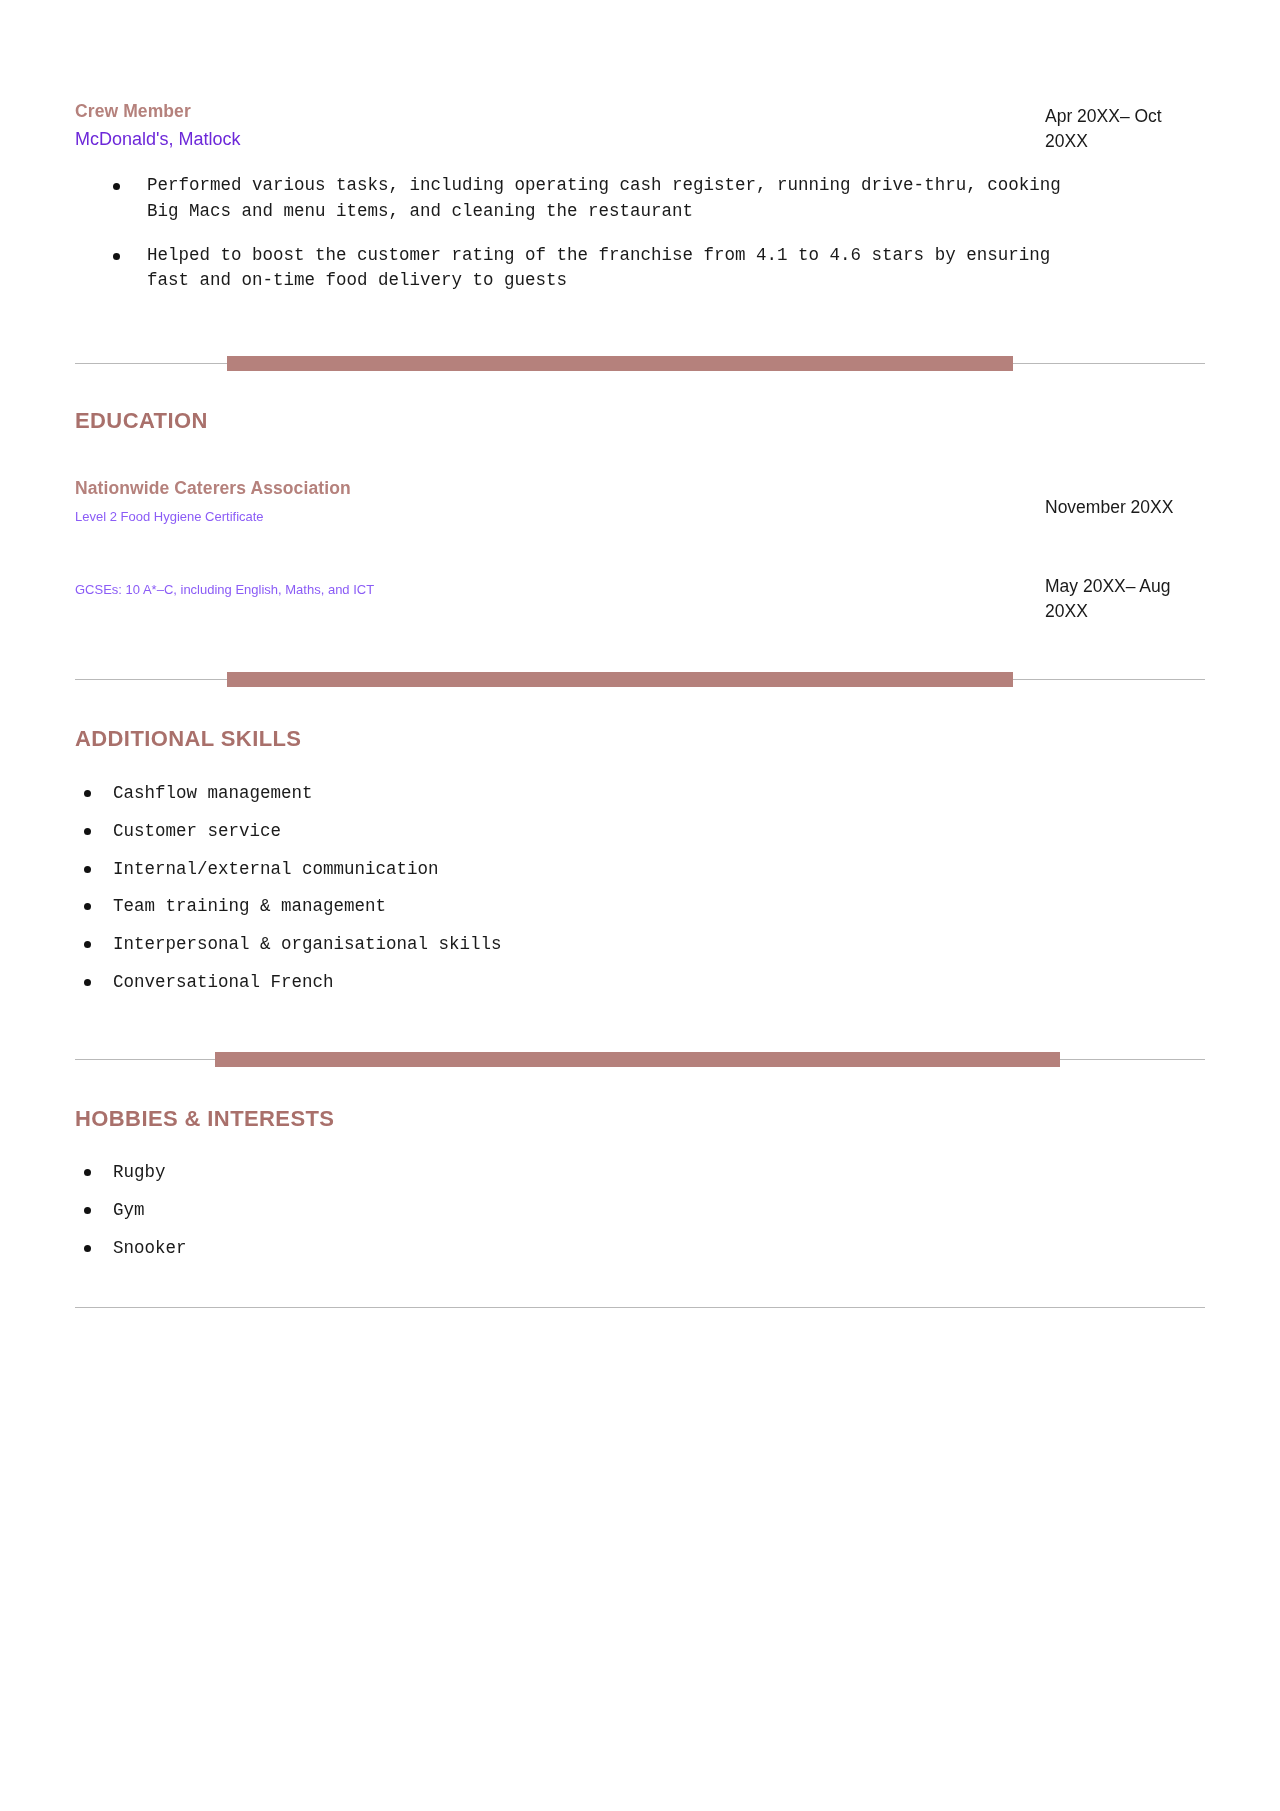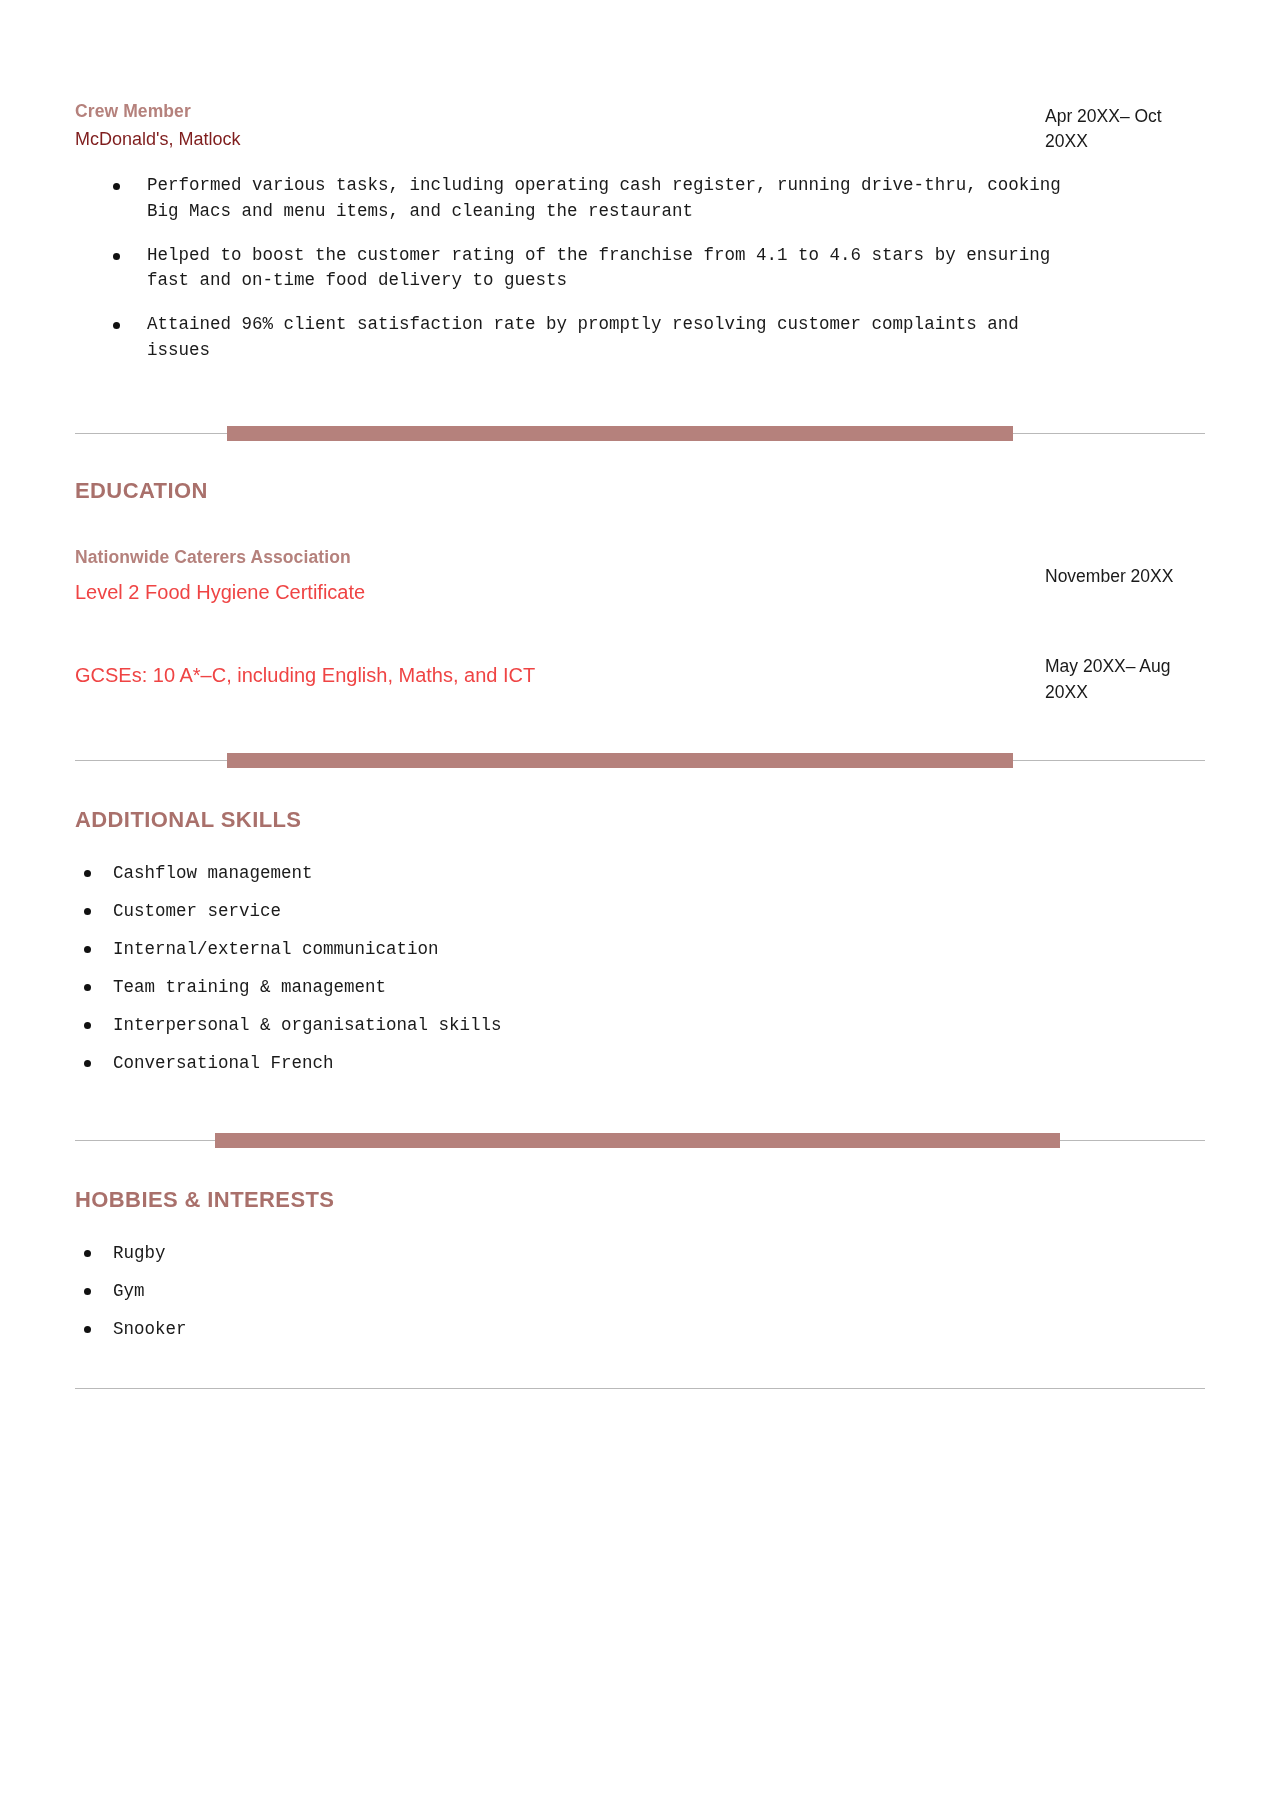--- a/index.html
+++ b/index.html
@@ -48,21 +48,21 @@
   .role-title {
     font-size: 17.5px;
     font-weight: bold;
     color: #b5817c;
     letter-spacing: 0.1px;
     margin: 0 0 4px 0;
     line-height: 1.3;
   }
   .org-line {
     font-size: 18px;
-    color: #7f1d1d;
+    color: #6d28d9;
     line-height: 1.35;
     margin: 0;
   }
 
   
   ul.bullets {
     list-style: none;
     margin: 18px 0 0 0;
     padding: 0;
     font-family: Liberation Mono, monospace;
@@ -123,23 +123,23 @@
   .section-heading {
     font-size: 22px;
     font-weight: bold;
     color: #a9706b;
     letter-spacing: 0.4px;
     margin: 0;
     line-height: 1.2;
   }
   .edu-entry { margin-top: 10px; }
   .edu-detail {
-    font-size: 20px;
+    font-size: 13px;
     line-height: 1.55;
-    color: #ef4444;
+    color: #8b5cf6;
     margin: 8px 0 0 0;
   }
   .edu-detail .line { display: block; }
 
   .block-1 { padding-top: 100px; }
 </style>
 </head>
 <body>
 
 <div class="page">
@@ -150,21 +150,20 @@
       <div class="entry-left">
         <div class="role-title">Crew Member</div>
         <div class="org-line">McDonald's, Matlock</div>
       </div>
       <div class="entry-right">Apr 20XX– Oct 20XX</div>
     </div>
 
     <ul class="bullets">
       <li>Performed various tasks, including operating cash register, running drive-thru, cooking Big Macs and menu items, and cleaning the restaurant</li>
       <li>Helped to boost the customer rating of the franchise from 4.1 to 4.6 stars by ensuring fast and on-time food delivery to guests</li>
-      <li>Attained 96% client satisfaction rate by promptly resolving customer complaints and issues</li>
     </ul>
   </div>
 
   <div style="height:62px"></div>
   <div class="divider">
     <div class="hairline"></div>
     <div class="accent" style="left:152px; right:192px;"></div>
   </div>
 
   <div style="height:36px"></div>

